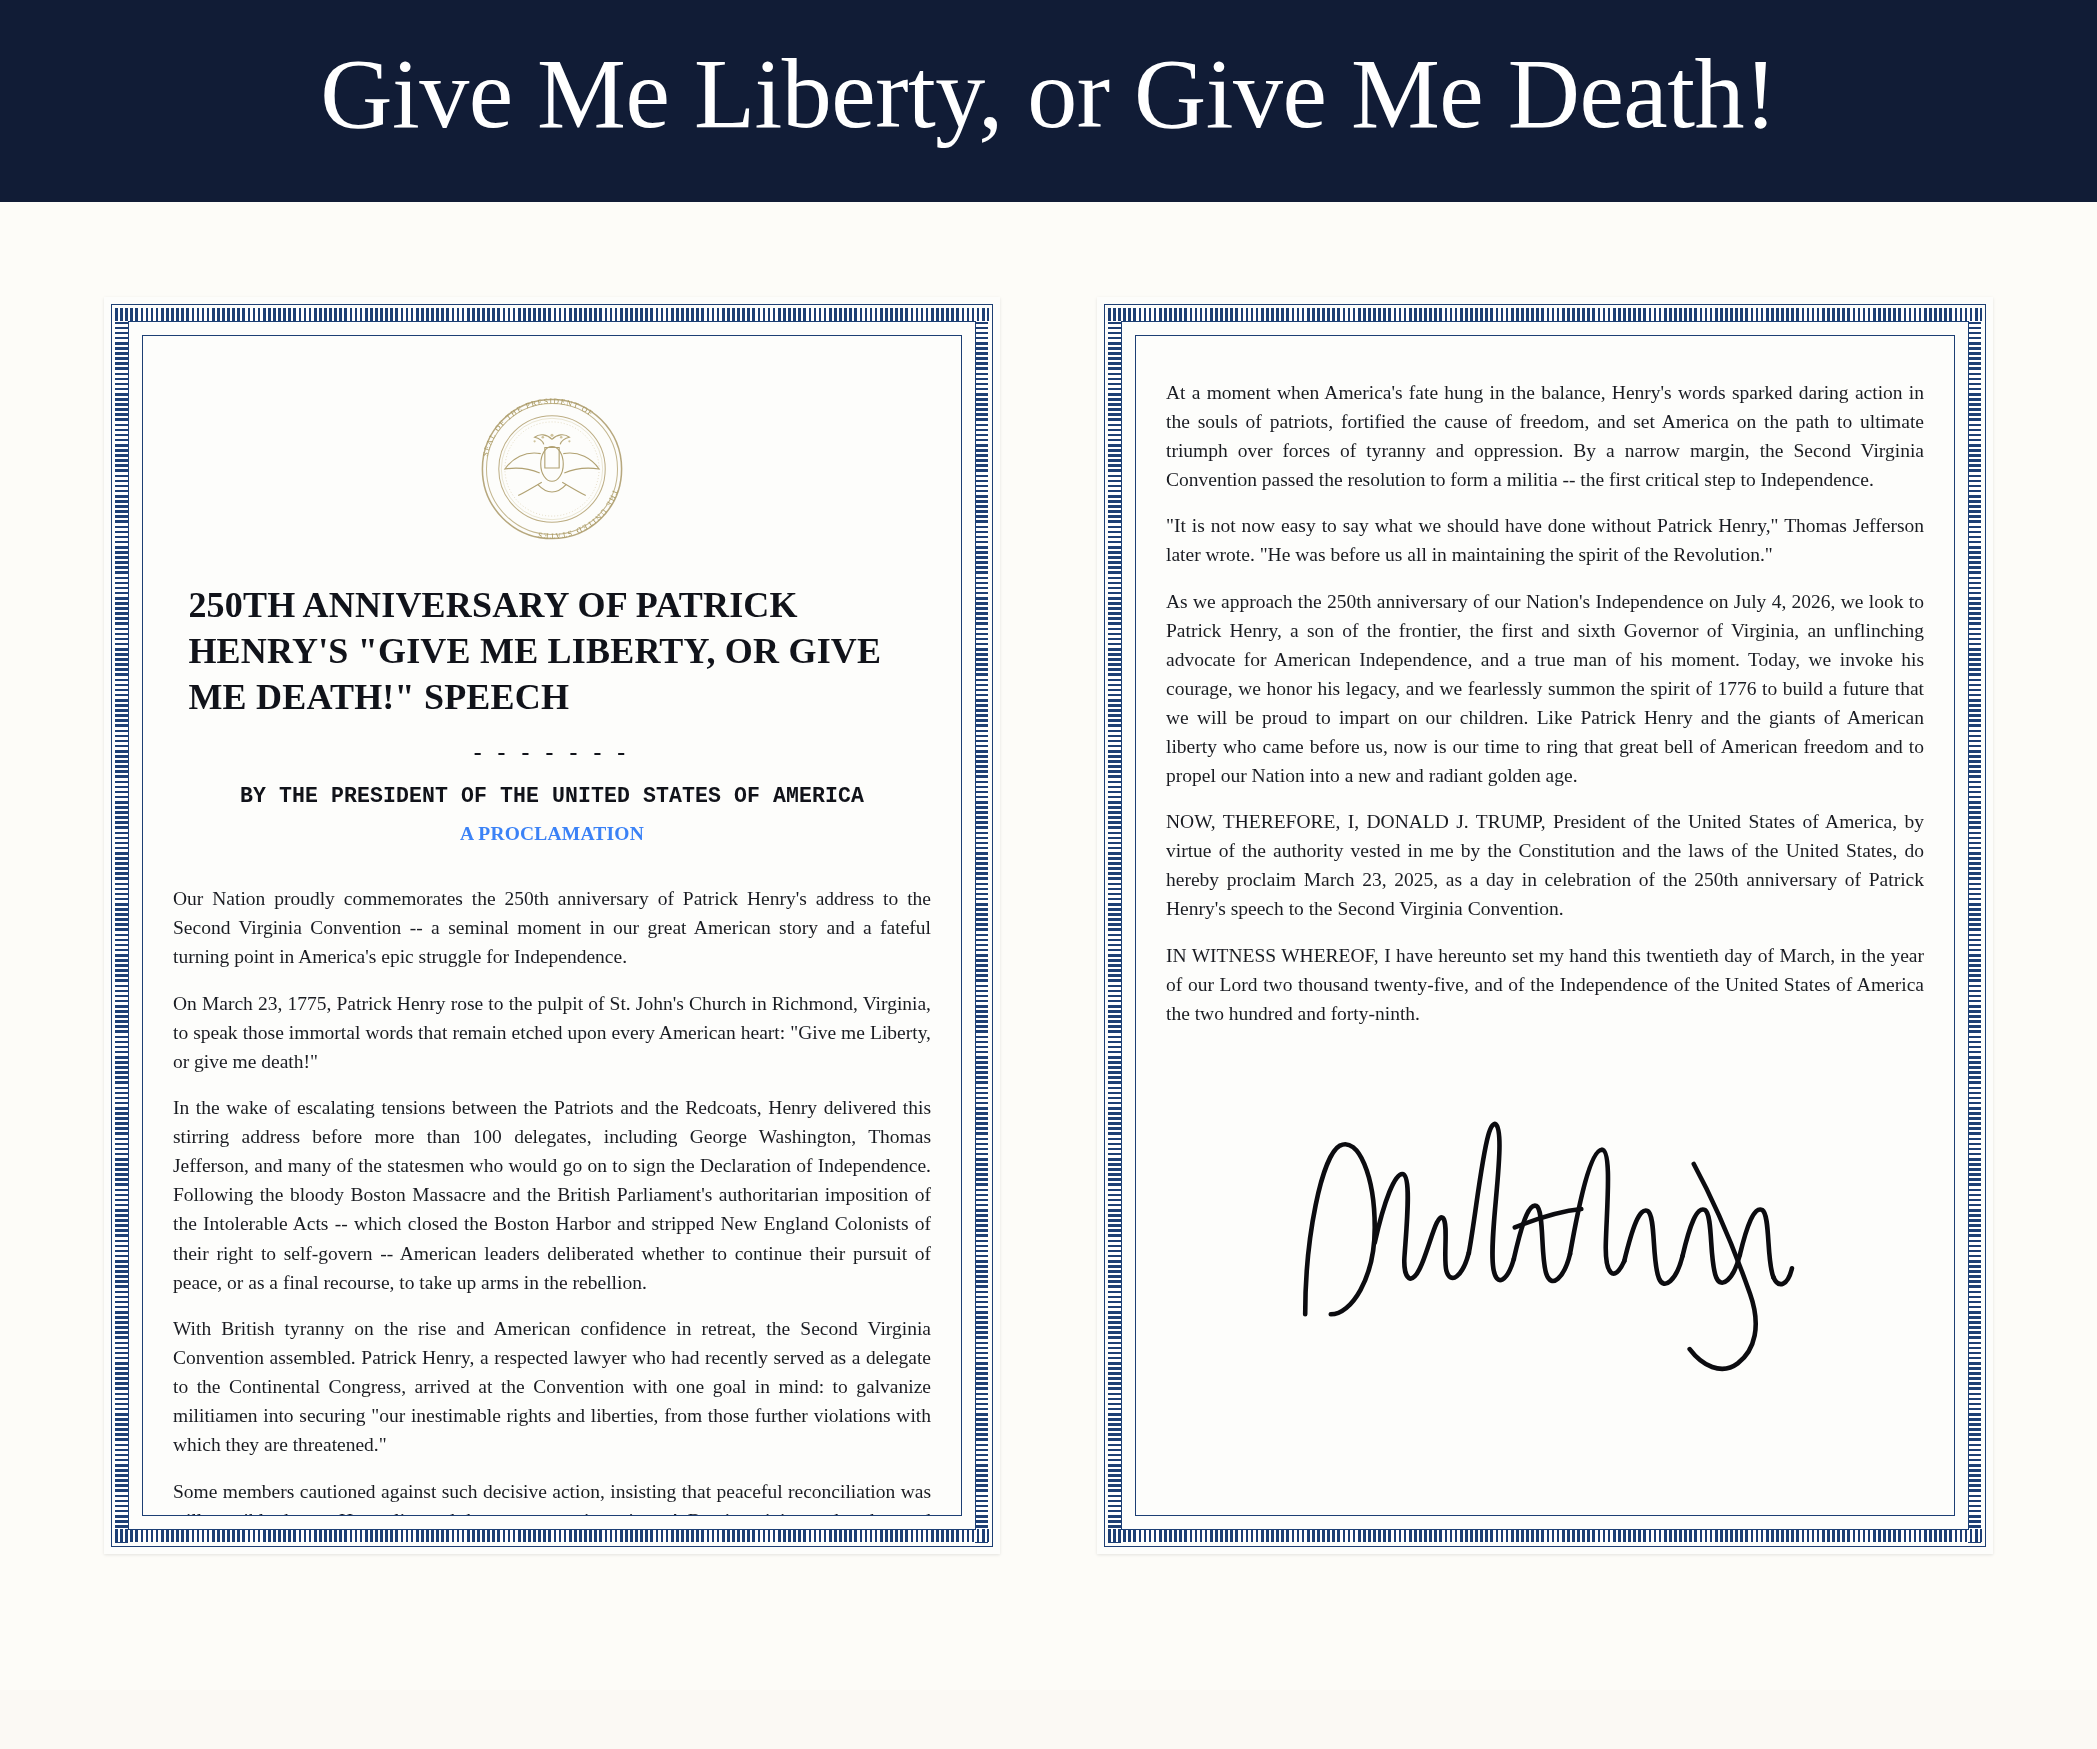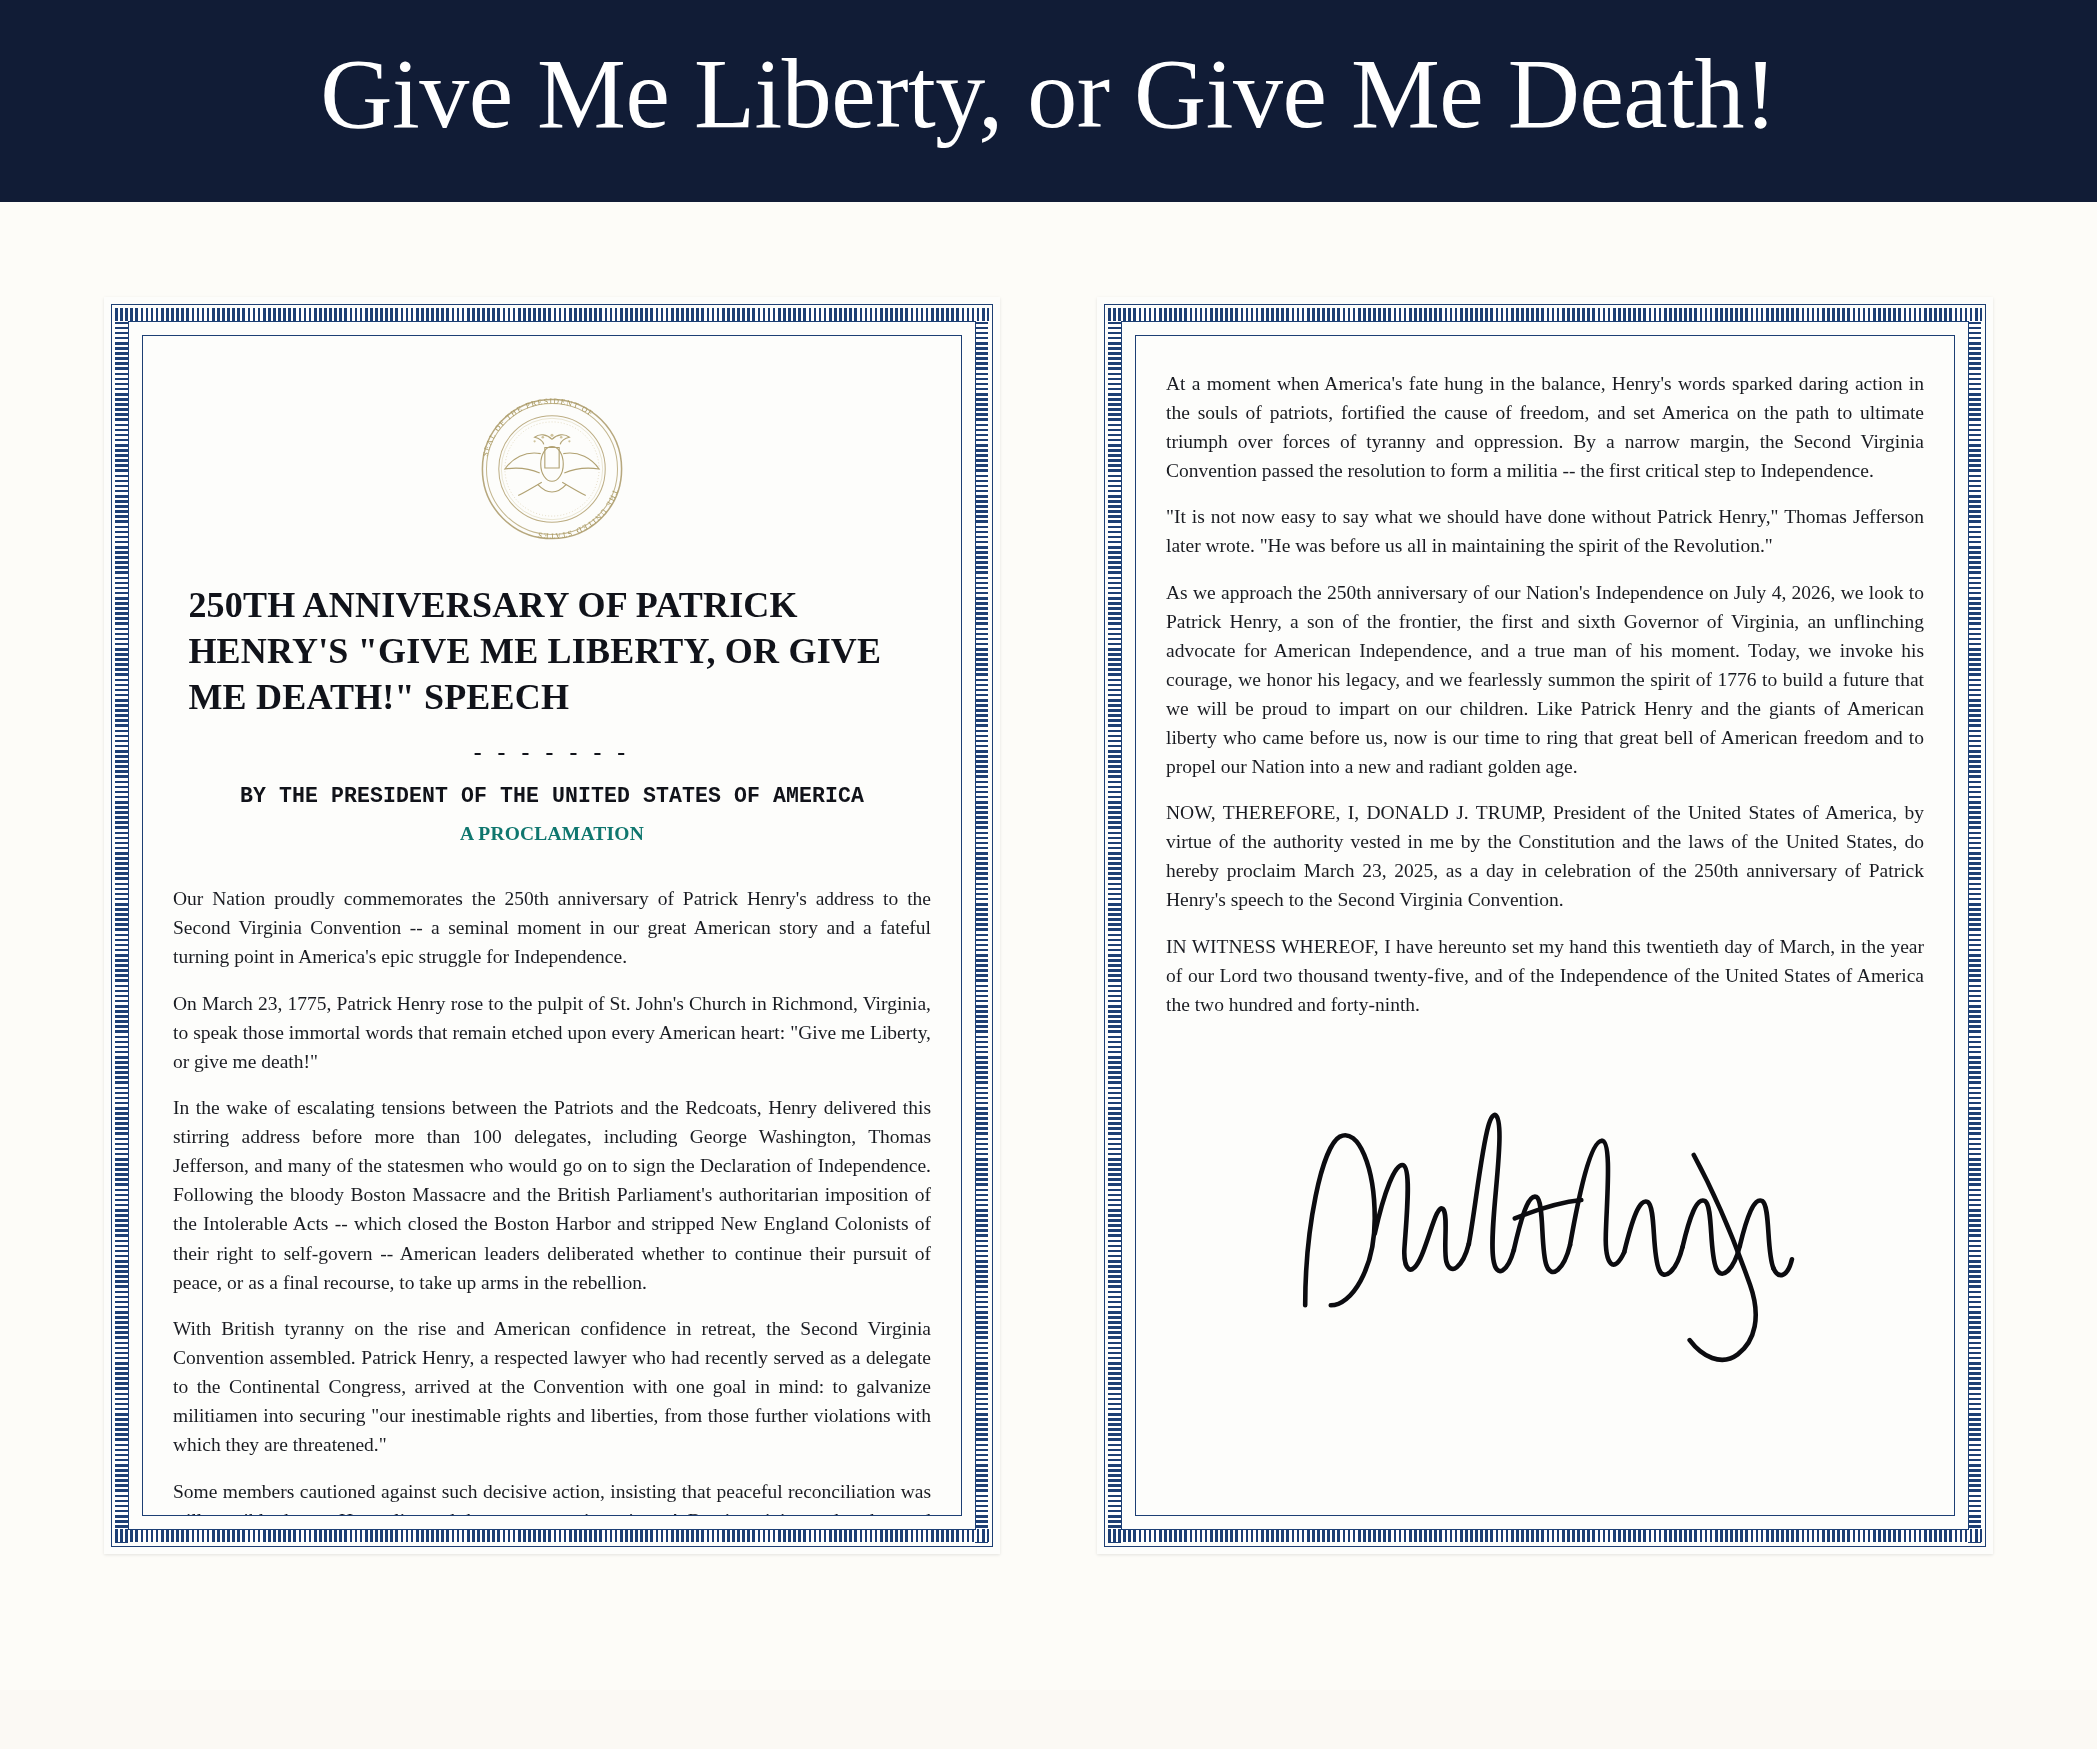--- a/index.html
+++ b/index.html
@@ -136,34 +136,34 @@
     font-weight: bold;
     font-size: 21.5px;
     color: #11131a;
     letter-spacing: 0.1px;
     font-family: Liberation Mono, monospace;
   }
   .a-proclamation {
     text-align: center;
     font-weight: bold;
     font-size: 19.5px;
-    color: #0f766e;
+    color: #3b82f6;
     margin-top: 15.4px;
     letter-spacing: 0.2px;
   }
   .body-text p {
     font-family: "Liberation Serif", serif;
     font-size: 19.5px;
     line-height: 1.49;
     color: #1a1c22;
     text-align: justify;
     margin: 0 0 17.4px 0;
   }
   .left-body { margin-top: 39px; }
-  .right-body { margin-top: 10px; }
+  .right-body { margin-top: 19px; }
 
   
   .signature {
     margin-top: 46px;
     display: flex;
     justify-content: center;
   }
 </style>
 </head>
 <body>

